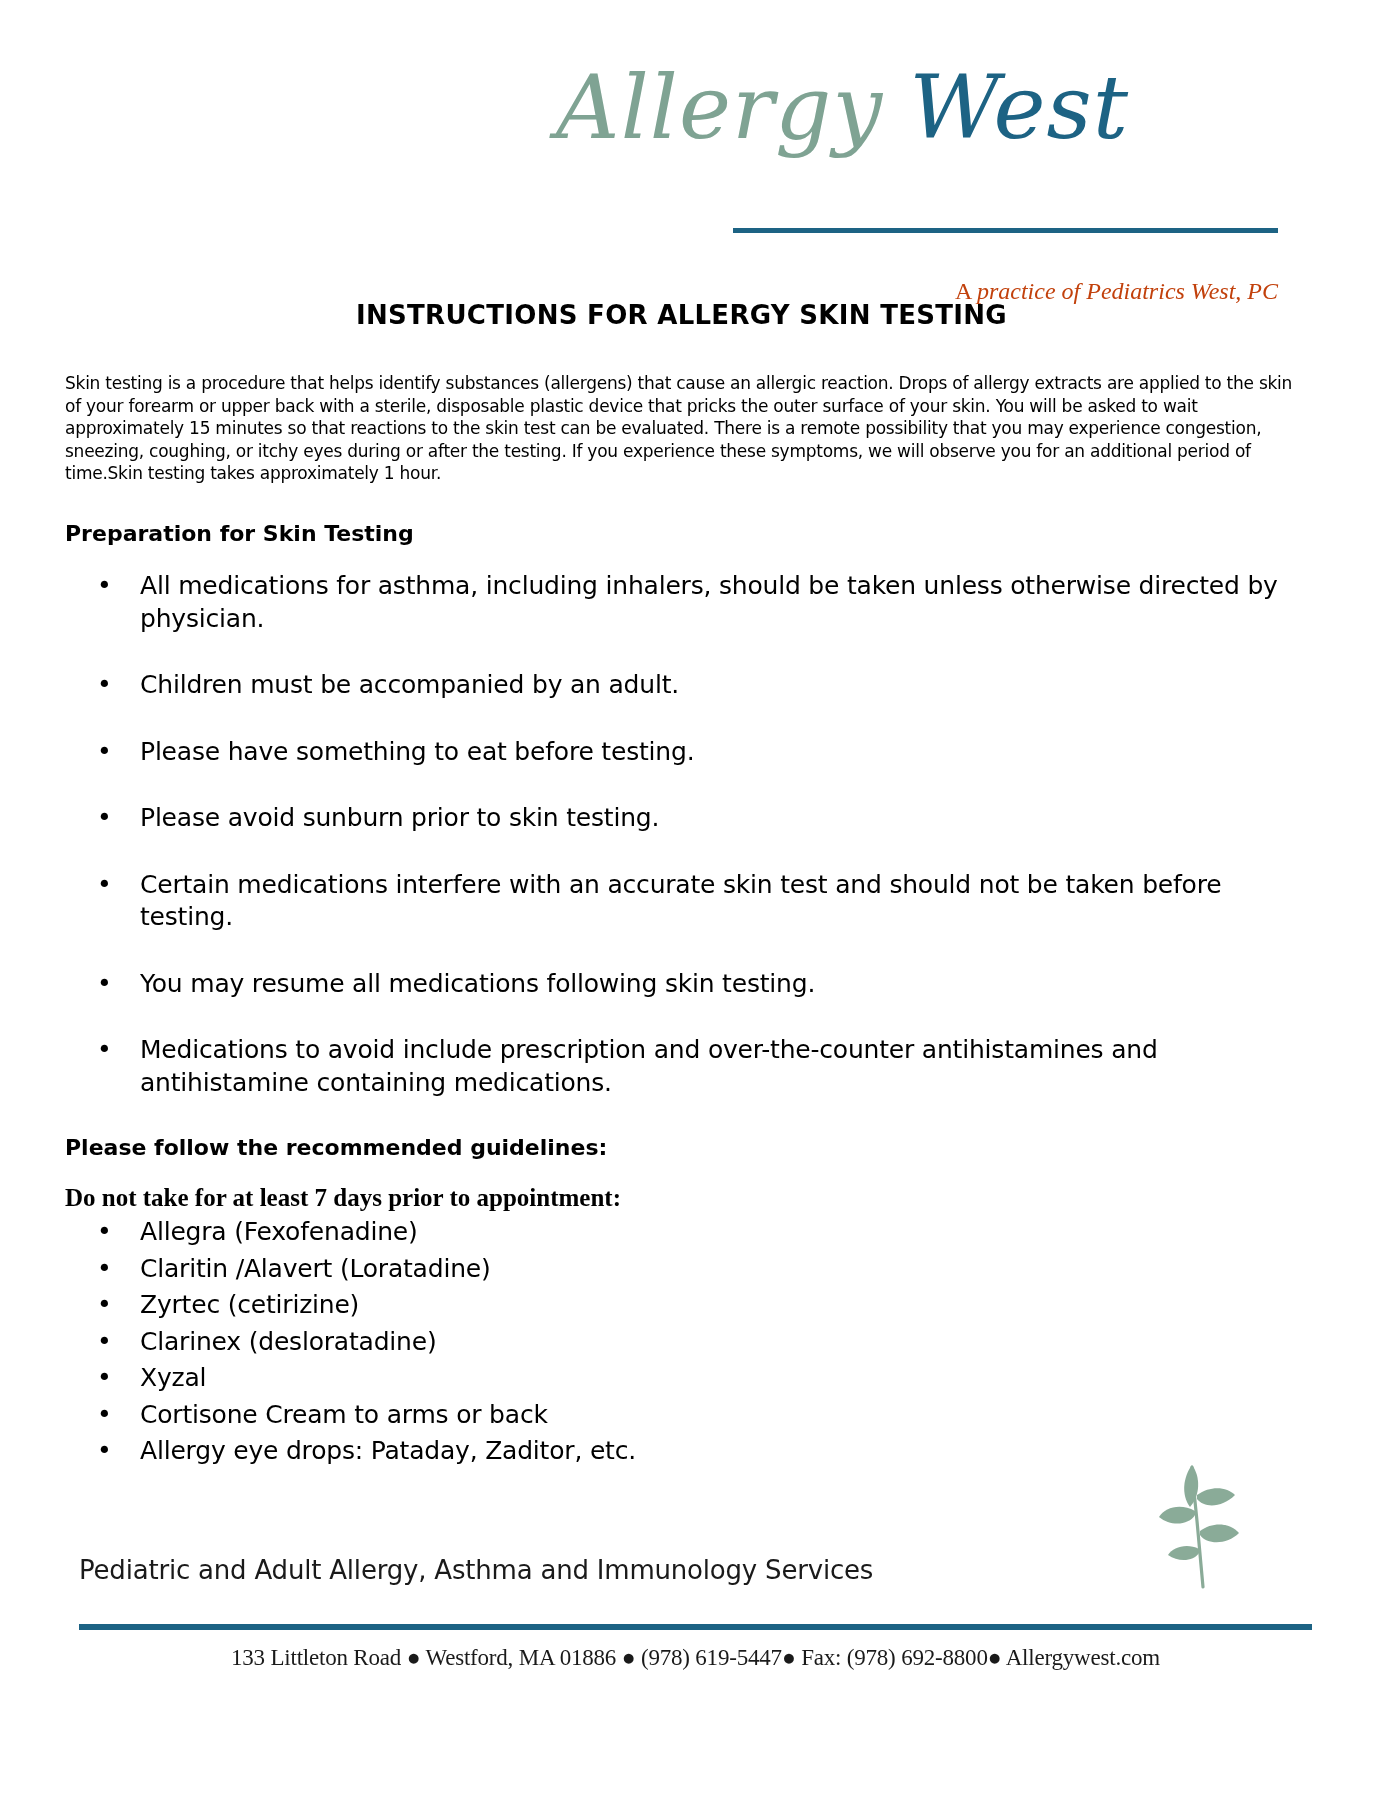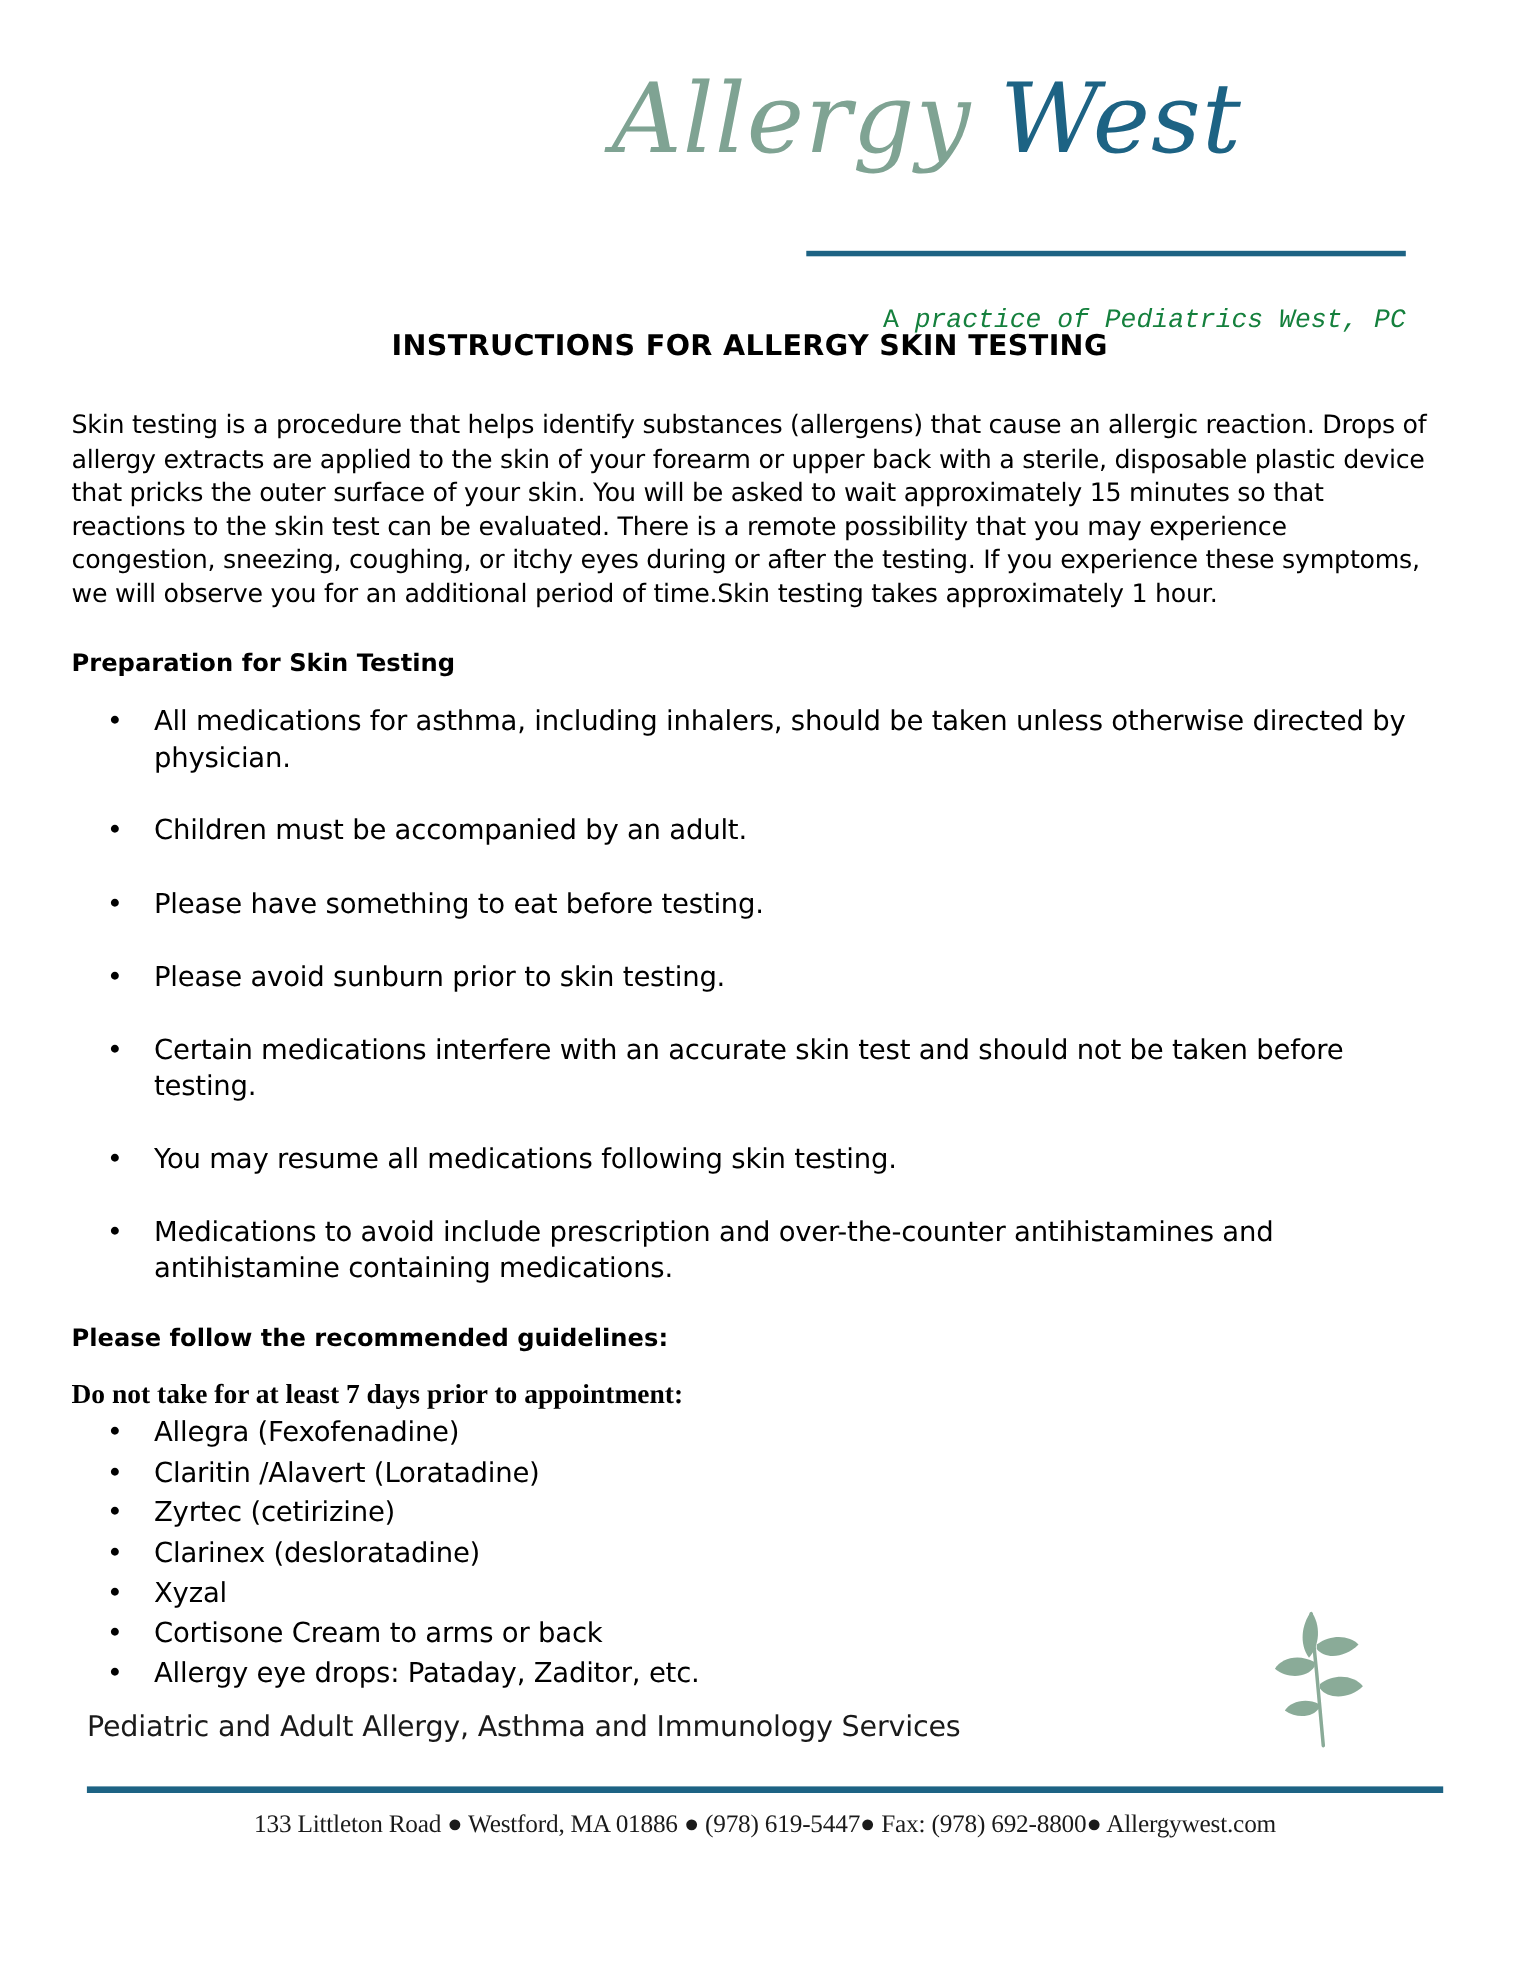--- a/index.html
+++ b/index.html
@@ -54,22 +54,22 @@
     height: 5px;
     background: #1d6384;
   }
   .tagline {
     position: absolute;
     left: 0;
     top: 216px;
     width: 1278px;
     text-align: right;
     font-size: 24px;
-    color: #15803d;
-    font-family: Liberation Mono, monospace;
+    color: #c2410c;
+    font-family: Liberation Serif, serif;
   }
   .tagline .it { font-style: italic; }
 
   
   .content {
     position: absolute;
     top: 300px;
     left: 65px;
     width: 1233px;
   }
@@ -77,21 +77,21 @@
   .doc-title {
     text-align: center;
     font-weight: bold;
     font-size: 26px;
     letter-spacing: 0.3px;
     margin: 0 0 42px 0;
     font-family: "DejaVu Sans", "Liberation Sans", sans-serif;
   }
 
   .para {
-    font-size: 23px;
+    font-size: 17px;
     line-height: 1.33;
     text-align: left;
     margin: 0;
     font-family: "DejaVu Sans", "Liberation Sans", sans-serif;
     letter-spacing: -0.25px;
   }
 
   .section-head {
     font-weight: bold;
     font-size: 22px;

